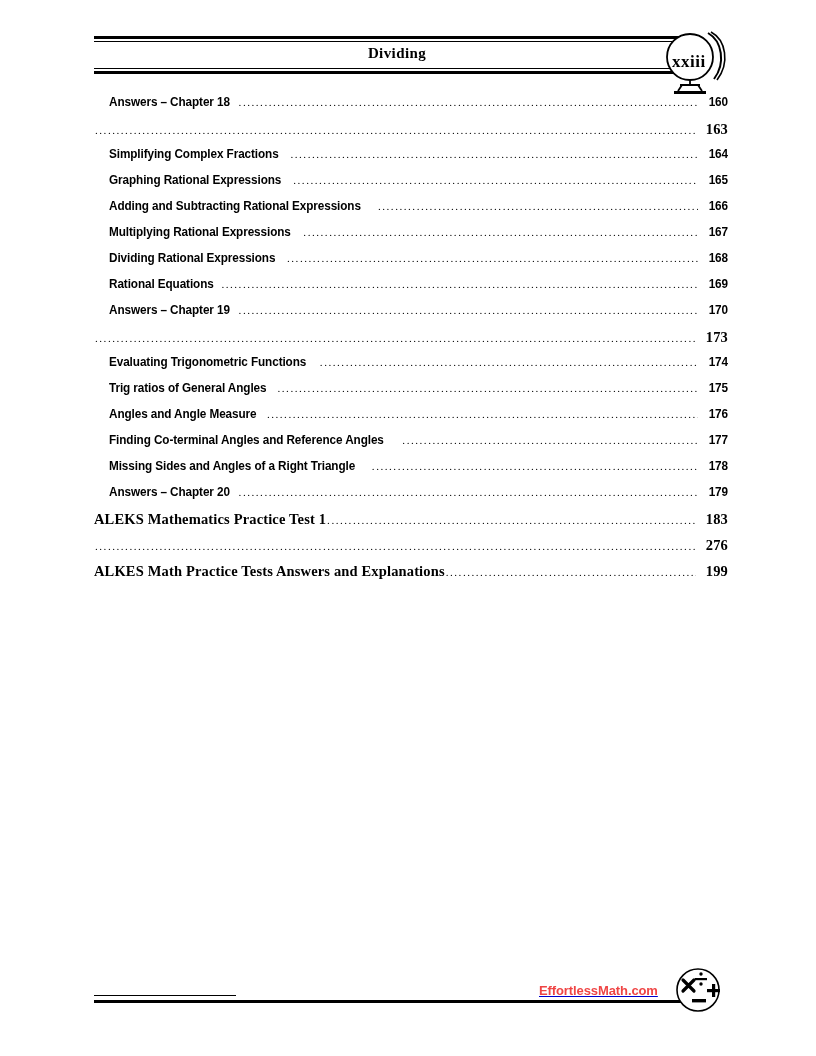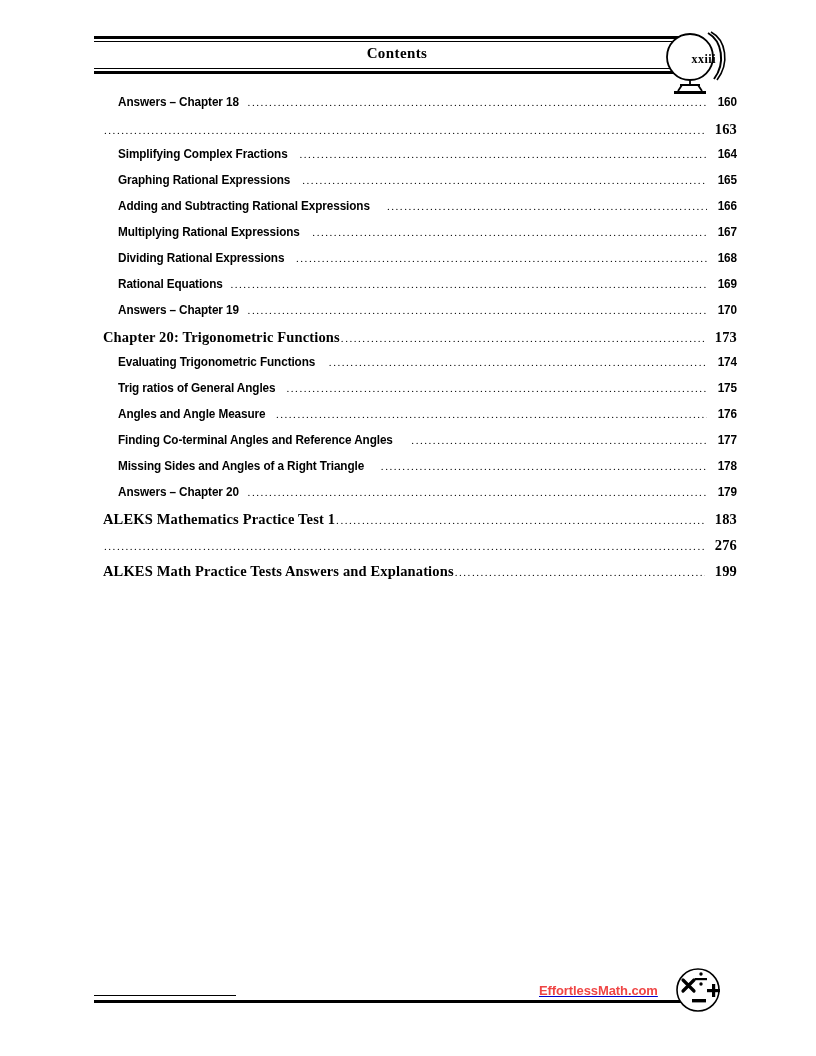--- a/index.html
+++ b/index.html
@@ -67,38 +67,37 @@
   .globe {
     position: absolute;
     left: 570px;
     top: -7px;
     width: 68px;
     height: 66px;
   }
   .globe svg { display: block; }
   .globe-num {
     position: absolute;
-    left: 0;
+    left: 8px;
     top: 23px;
     width: 52px;
-    text-align: right;
+    text-align: left;
     font-family: "Liberation Serif", serif;
-    font-size: 12px;
+    font-size: 17px;
     font-weight: bold;
     letter-spacing: 0.5px;
     color: #000;
   }
 
   
   .toc {
     position: absolute;
     left: 94px;
     top: 95px;
     width: 634px;
-    margin-left: 9px;
   }
   .toc-row {
     display: flex;
     align-items: baseline;
     height: 26px;
     white-space: nowrap;
     overflow: hidden;
   }
   .toc-label {
     flex: 0 0 auto;
@@ -195,21 +194,21 @@
 </style>
 </head>
 <body>
 
 <div class="page">
 
   <div class="header">
     <div class="rule-thick hdr-top-thick"></div>
     <div class="rule-thin hdr-top-thin"></div>
 
-    <div class="header-title">Contents</div>
+    <div class="header-title">Dividing</div>
 
     <div class="rule-thin hdr-bot-thin"></div>
     <div class="rule-thick hdr-bot-thick"></div>
 
     <div class="globe">
       <svg width="68" height="66" viewBox="0 0 68 66">
 
         <path d="M44 4 C58 12, 62 34, 50 50" fill="none" stroke="#000" stroke-width="2"></path>
         <path d="M47 3 C62 11, 66 34, 53 51" fill="none" stroke="#000" stroke-width="1.6"></path>
 
@@ -263,21 +262,20 @@
         <span class="toc-label">Rational Equations</span>
         <span class="toc-dots">........................................................................................................................................................................</span>
         <span class="toc-page">169</span>
       </div>
       <div class="toc-row lvl-section">
         <span class="toc-label">Answers – Chapter 19</span>
         <span class="toc-dots">........................................................................................................................................................................</span>
         <span class="toc-page">170</span>
       </div>
       <div class="toc-row lvl-chapter">
-        <span class="toc-label">Chapter 20: Trigonometric Functions</span>
         <span class="toc-dots">........................................................................................................................................................................</span>
         <span class="toc-page">173</span>
       </div>
       <div class="toc-row lvl-section">
         <span class="toc-label">Evaluating Trigonometric Functions</span>
         <span class="toc-dots">........................................................................................................................................................................</span>
         <span class="toc-page">174</span>
       </div>
       <div class="toc-row lvl-section">
         <span class="toc-label">Trig ratios of General Angles</span>

